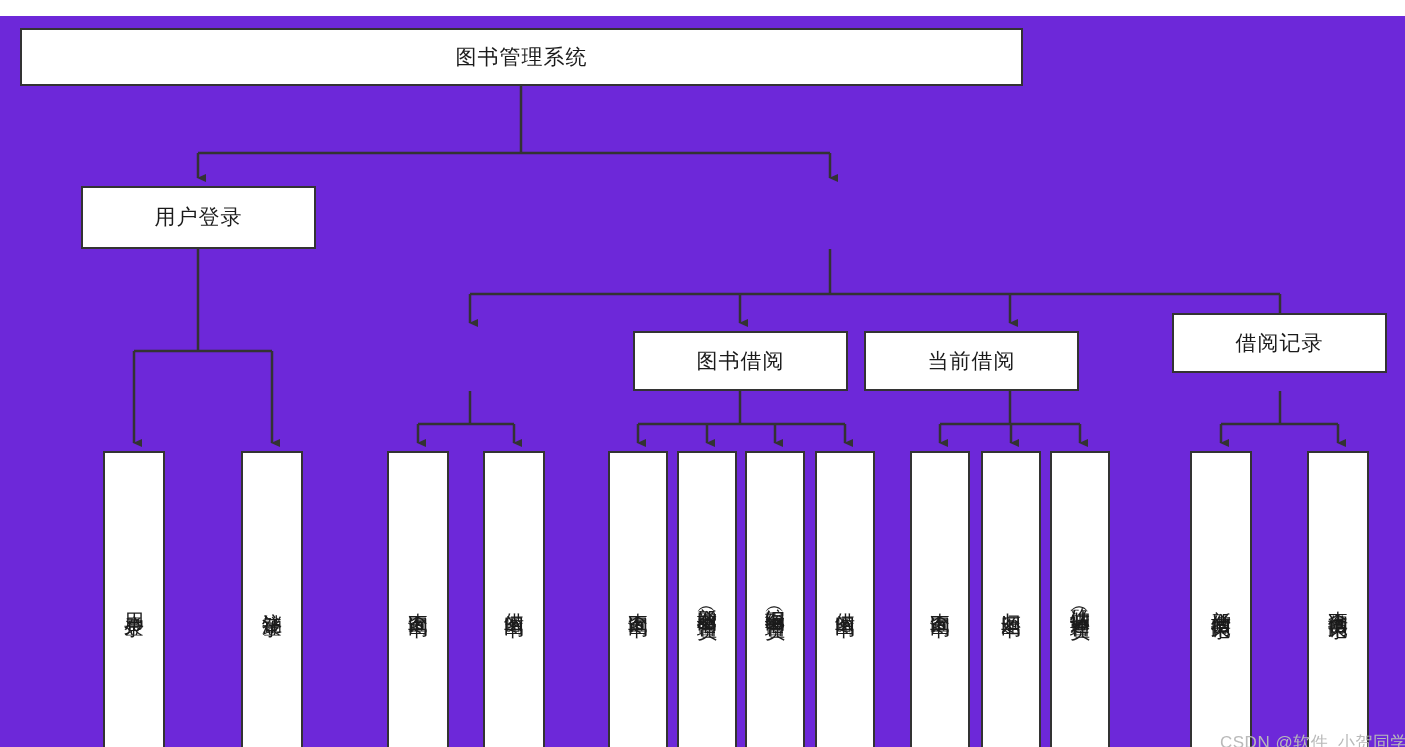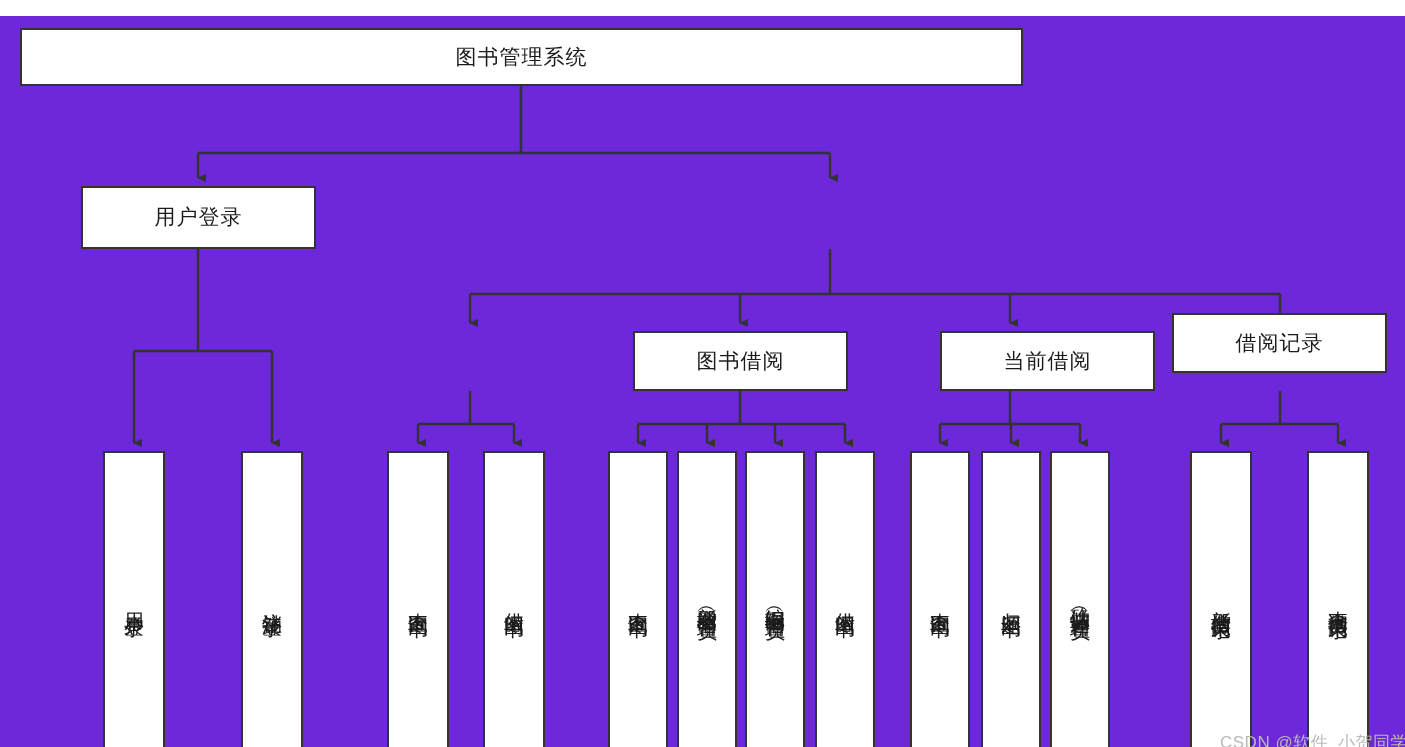--- a/index.html
+++ b/index.html
@@ -122,21 +122,21 @@
     <span class="txt">图书管理系统</span>
   </div>
 
   <div class="node h" style="left:81px; top:170px; width:235px; height:63px;">
     <span class="txt">用户登录</span>
   </div>
 
   <div class="node h" style="left:633px; top:315px; width:215px; height:60px;">
     <span class="txt">图书借阅</span>
   </div>
-  <div class="node h" style="left:940px; top:315px; width:215px; height:60px;">
+  <div class="node h" style="left:864px; top:315px; width:215px; height:60px;">
     <span class="txt">当前借阅</span>
   </div>
   <div class="node h" style="left:1172px; top:297px; width:215px; height:60px;text-align:right;">
     <span class="txt">借阅记录</span>
   </div>
 
   <div class="node v" style="left:103px; top:435px; width:62px; height:300px;">
     <span class="txt">用户登录</span>
   </div>
   <div class="node v" style="left:241px; top:435px; width:62px; height:300px;">

